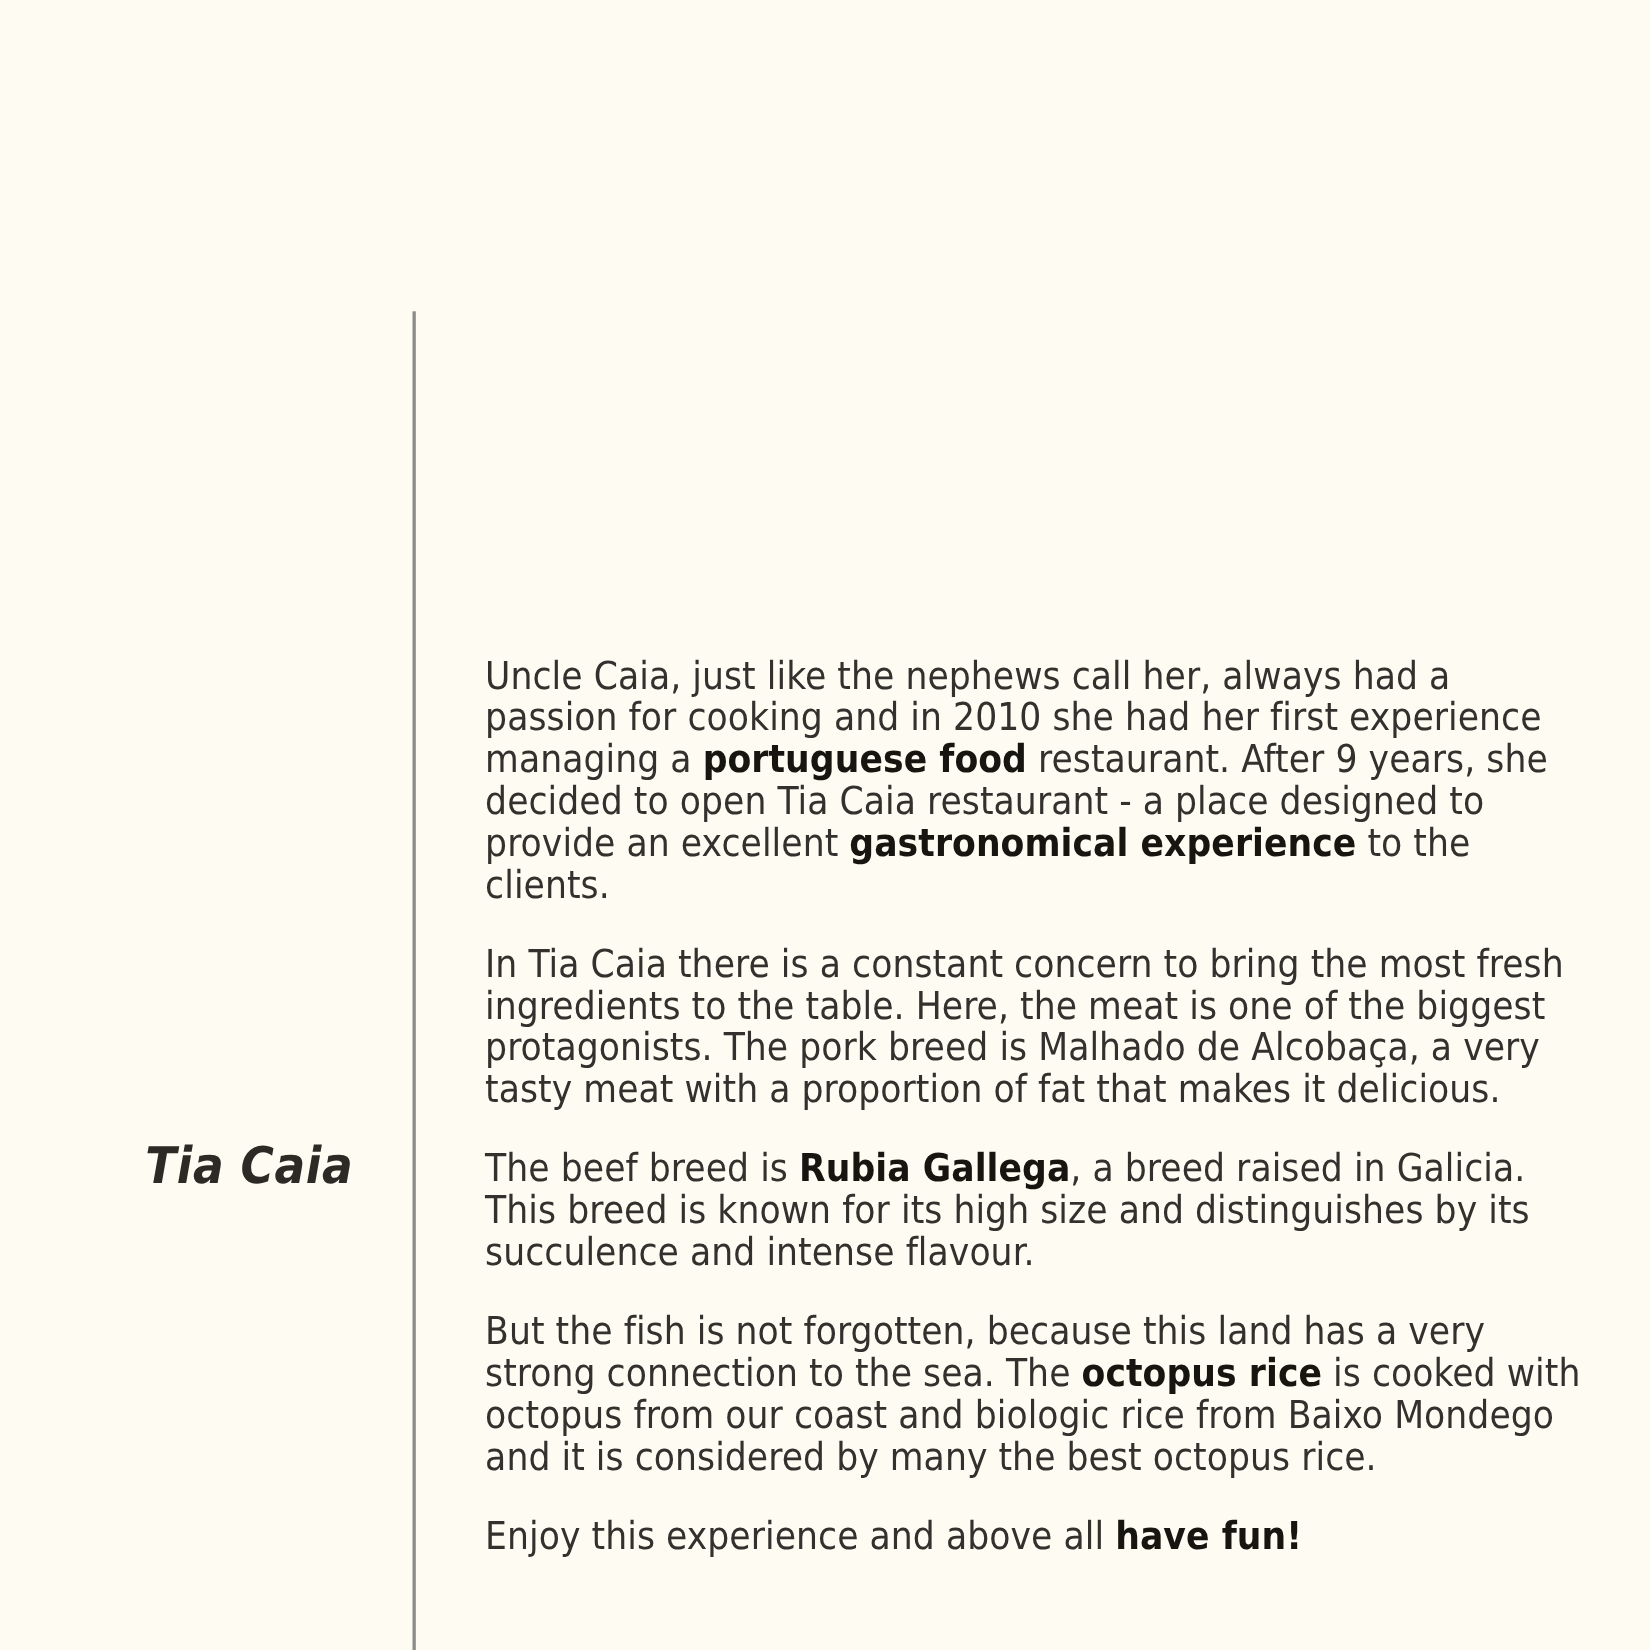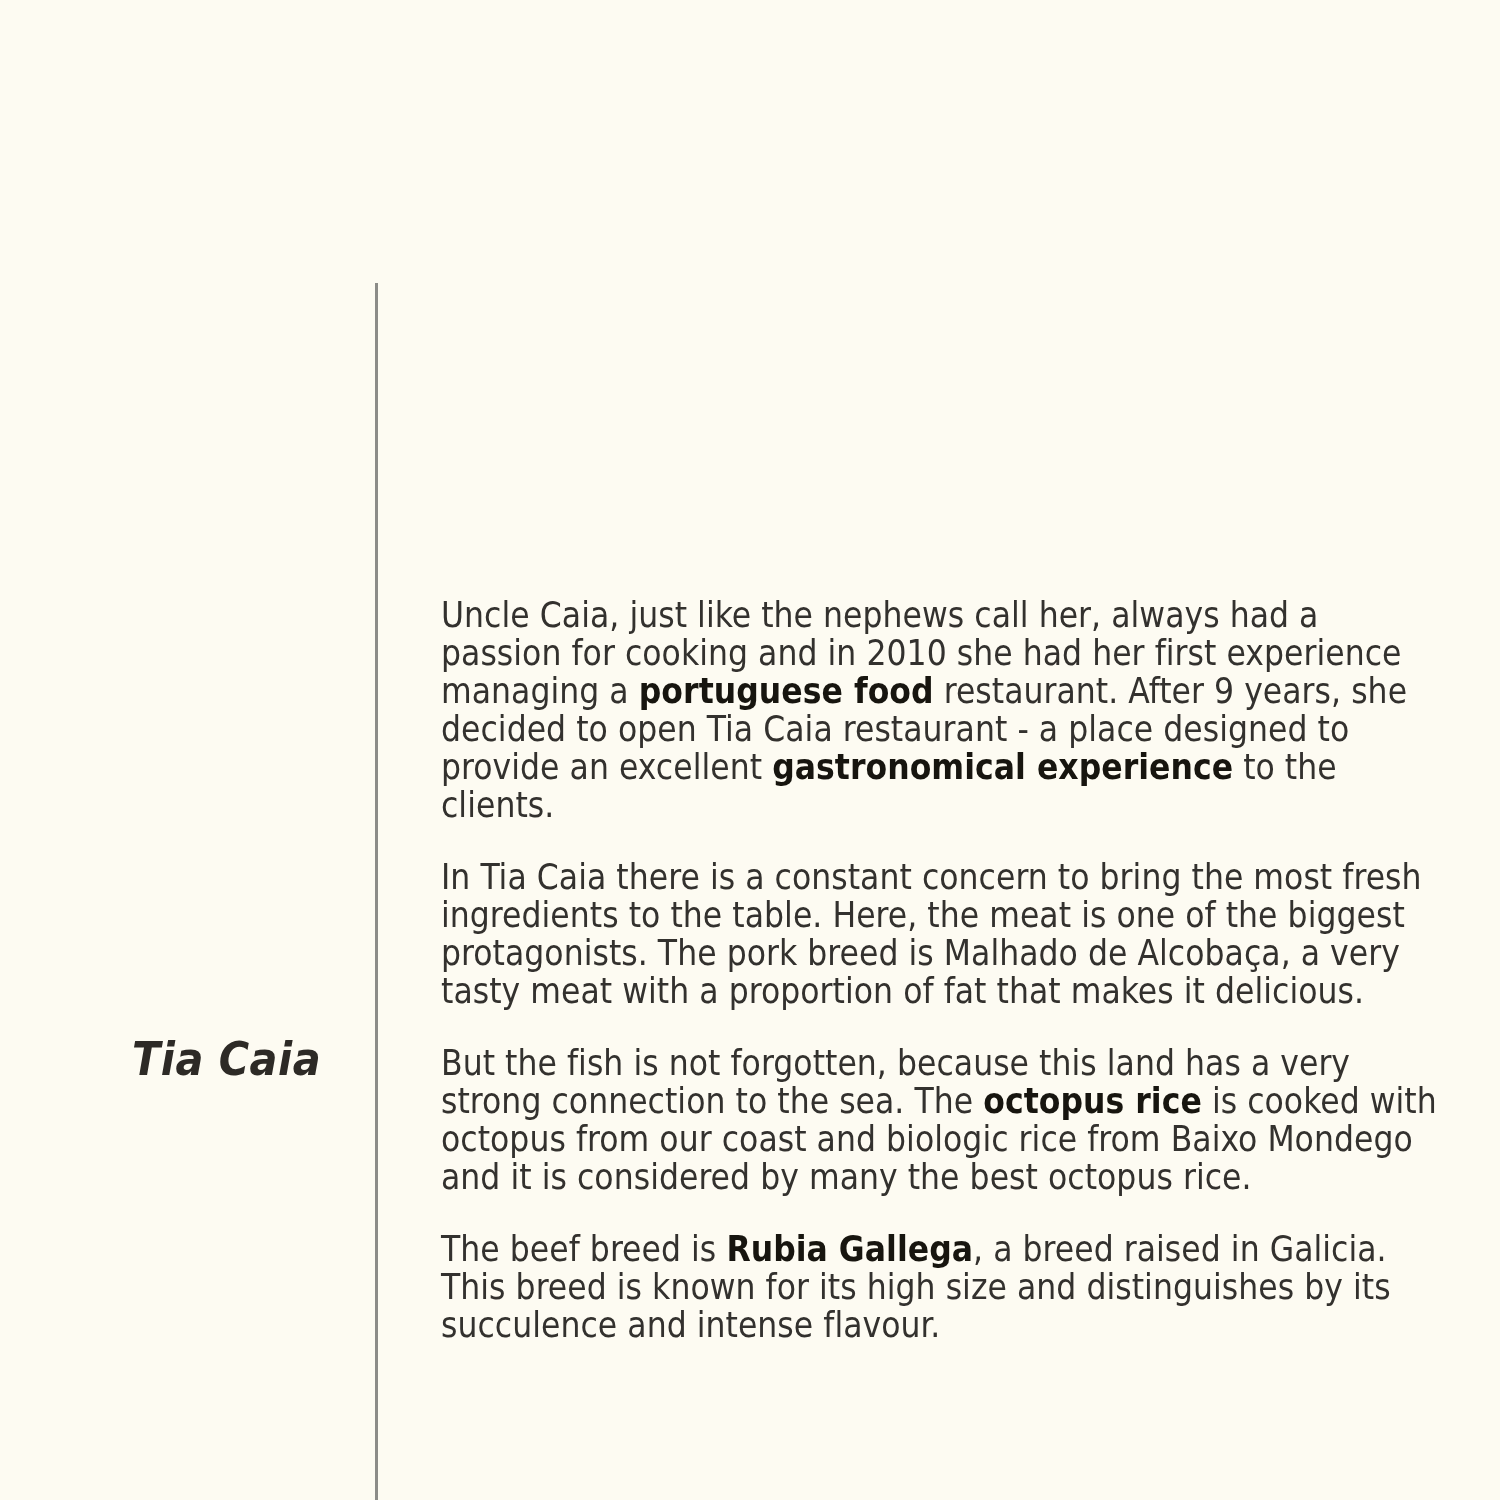--- a/index.html
+++ b/index.html
@@ -91,17 +91,18 @@
 
   <div id="title-col">
     <h1 id="page-title">Tia Caia</h1>
   </div>
 
   <div id="divider"></div>
 
   <div id="body-col">
       <p class="para"><span>Uncle Caia, just like the nephews call her, always had a passion for cooking and in 2010 she had her first experience managing a </span><b>portuguese food</b><span> restaurant. After 9 years, she decided to open Tia Caia restaurant - a place designed to provide an excellent </span><b>gastronomical experience</b><span> to the clients.</span></p>
       <p class="para"><span>In Tia Caia there is a constant concern to bring the most fresh ingredients to the table. Here, the meat is one of the biggest protagonists. The pork breed is Malhado de Alcobaça, a very tasty meat with a proportion of fat that makes it delicious.</span></p>
+      <p class="para"><span>The beef breed is </span><b>Rubia Gallega</b><span>, a breed raised in Galicia. This breed is known for its high size and distinguishes by its succulence and intense flavour.</span></p>
       <p class="para"><span>But the fish is not forgotten, because this land has a very strong connection to the sea. The </span><b>octopus rice</b><span> is cooked with octopus from our coast and biologic rice from Baixo Mondego and it is considered by many the best octopus rice.</span></p>
-      <p class="para"><span>The beef breed is </span><b>Rubia Gallega</b><span>, a breed raised in Galicia. This breed is known for its high size and distinguishes by its succulence and intense flavour.</span></p>
+      <p class="para"><span>Enjoy this experience and above all </span><b>have fun!</b></p>
     </div>
 
 </div>
 
 </body></html>

